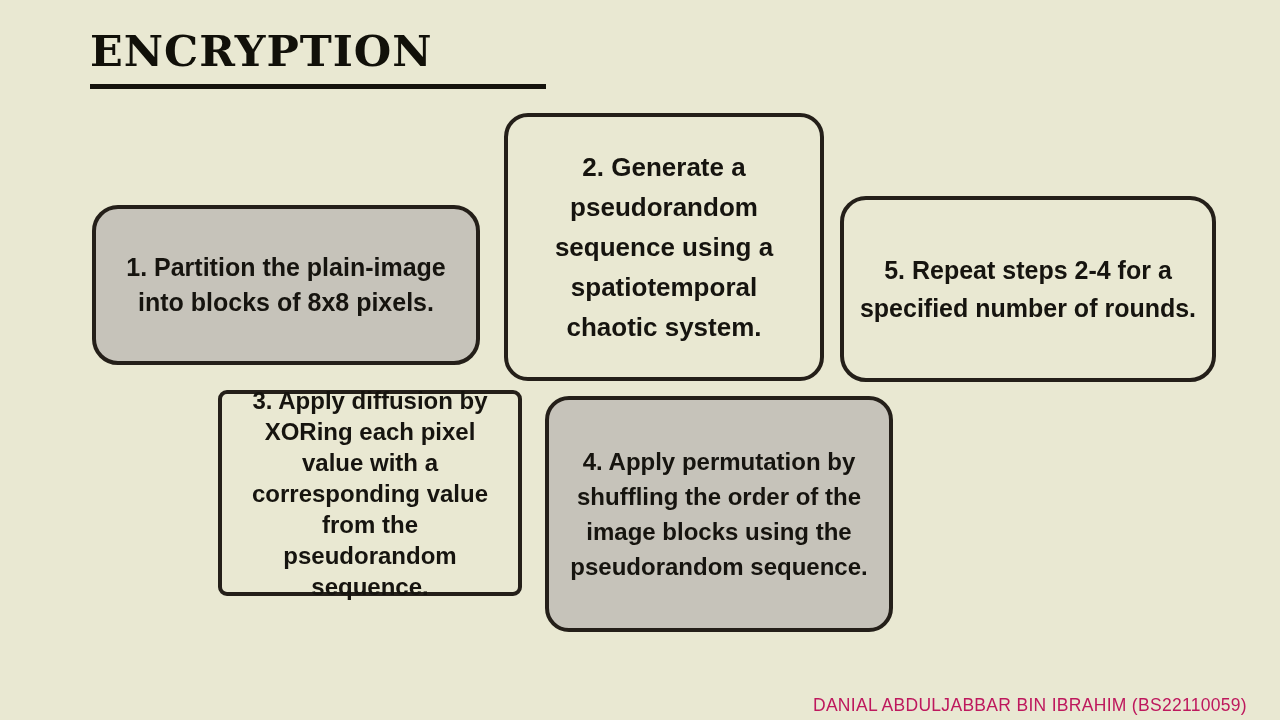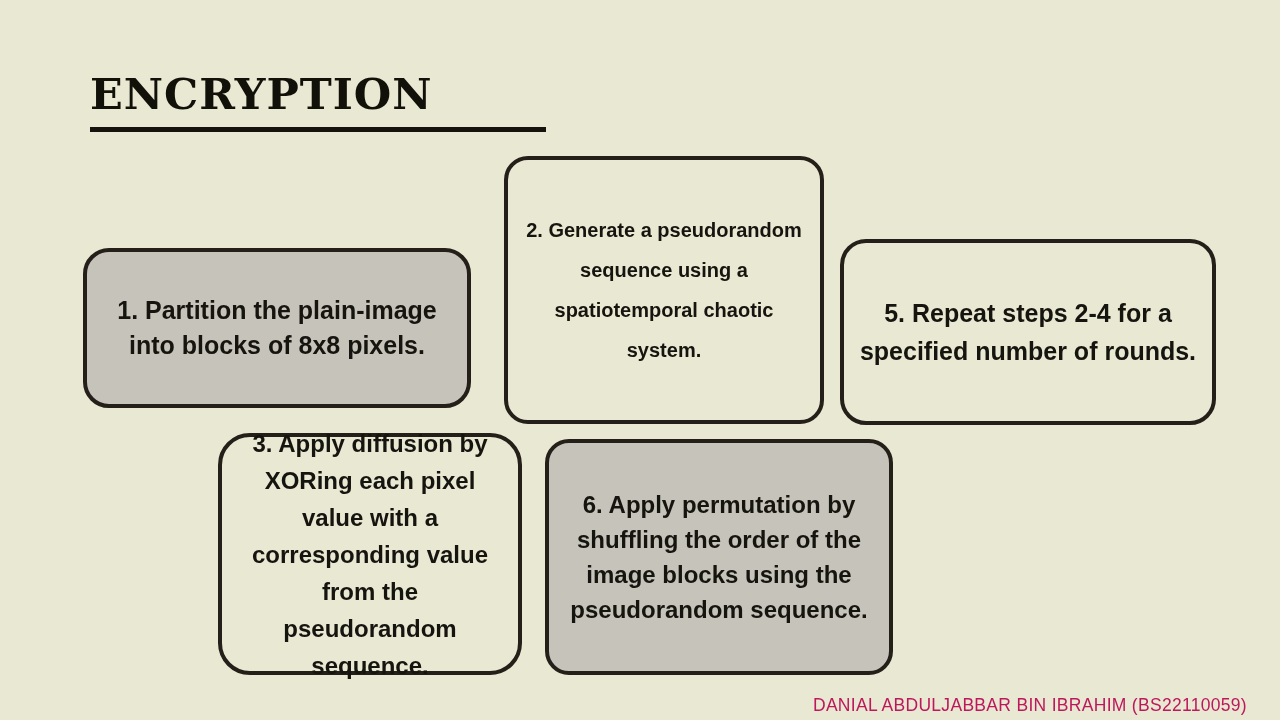--- a/index.html
+++ b/index.html
@@ -12,21 +12,20 @@
     overflow: hidden;
     background: #e9e8d2;
     font-family: "Liberation Sans", sans-serif;
     position: relative;
   }
 
   #slide {
     position: absolute;
     inset: 0;
     background: #e9e8d2;
-    margin-top: 43px;
   }
 
   
   .title-wrap {
     position: absolute;
     left: 90px;
     top: 14px;
     width: 640px;
   }
   .slide-title {
@@ -67,33 +66,33 @@
   .step-box .step-text {
     display: block;
     width: 100%;
   }
 
   .fill-gray { background: #c6c3ba; }
   .fill-none { background: transparent; }
 
   
   #box-1 {
-    left: 83px;  top: 205px;  width: 388px;  height: 160px;
+    left: 92px;  top: 205px;  width: 388px;  height: 160px;
     font-size: 25px; line-height: 35px;
     border-radius: 26px;
   }
   #box-2 {
     left: 504px; top: 113px;  width: 320px;  height: 268px;
-    font-size: 20px; line-height: 40px;
+    font-size: 26px; line-height: 40px;
     border-radius: 24px;
   }
   #box-3 {
-    left: 218px; top: 390px;  width: 304px;  height: 242px;
-    font-size: 24px; line-height: 37px;
-    border-radius: 32px;
+    left: 218px; top: 390px;  width: 304px;  height: 206px;
+    font-size: 24px; line-height: 31px;
+    border-radius: 9px;
   }
   #box-4 {
     left: 545px; top: 396px;  width: 348px;  height: 236px;
     font-size: 24px; line-height: 35px;
     border-radius: 24px;
   }
   #box-5 {
     left: 840px; top: 196px;  width: 376px;  height: 186px;
     font-size: 25px; line-height: 38px;
     border-radius: 26px;
@@ -128,21 +127,21 @@
 
   <div class="step-box fill-none" id="box-2">
     <span class="step-text">2.   Generate a pseudorandom sequence using a spatiotemporal chaotic system.</span>
   </div>
 
   <div class="step-box fill-none" id="box-3">
     <span class="step-text">3. Apply diffusion by XORing each pixel value with a corresponding value from the pseudorandom sequence.</span>
   </div>
 
   <div class="step-box fill-gray" id="box-4">
-    <span class="step-text">6. Apply permutation by shuffling the order of the image blocks using the pseudorandom sequence.</span>
+    <span class="step-text">4. Apply permutation by shuffling the order of the image blocks using the pseudorandom sequence.</span>
   </div>
 
   <div class="step-box fill-none" id="box-5">
     <span class="step-text">5. Repeat steps 2-4 for a specified number of rounds.</span>
   </div>
 
   <div class="footer-name">DANIAL ABDULJABBAR BIN IBRAHIM (BS22110059)</div>
 
 </div>
 

